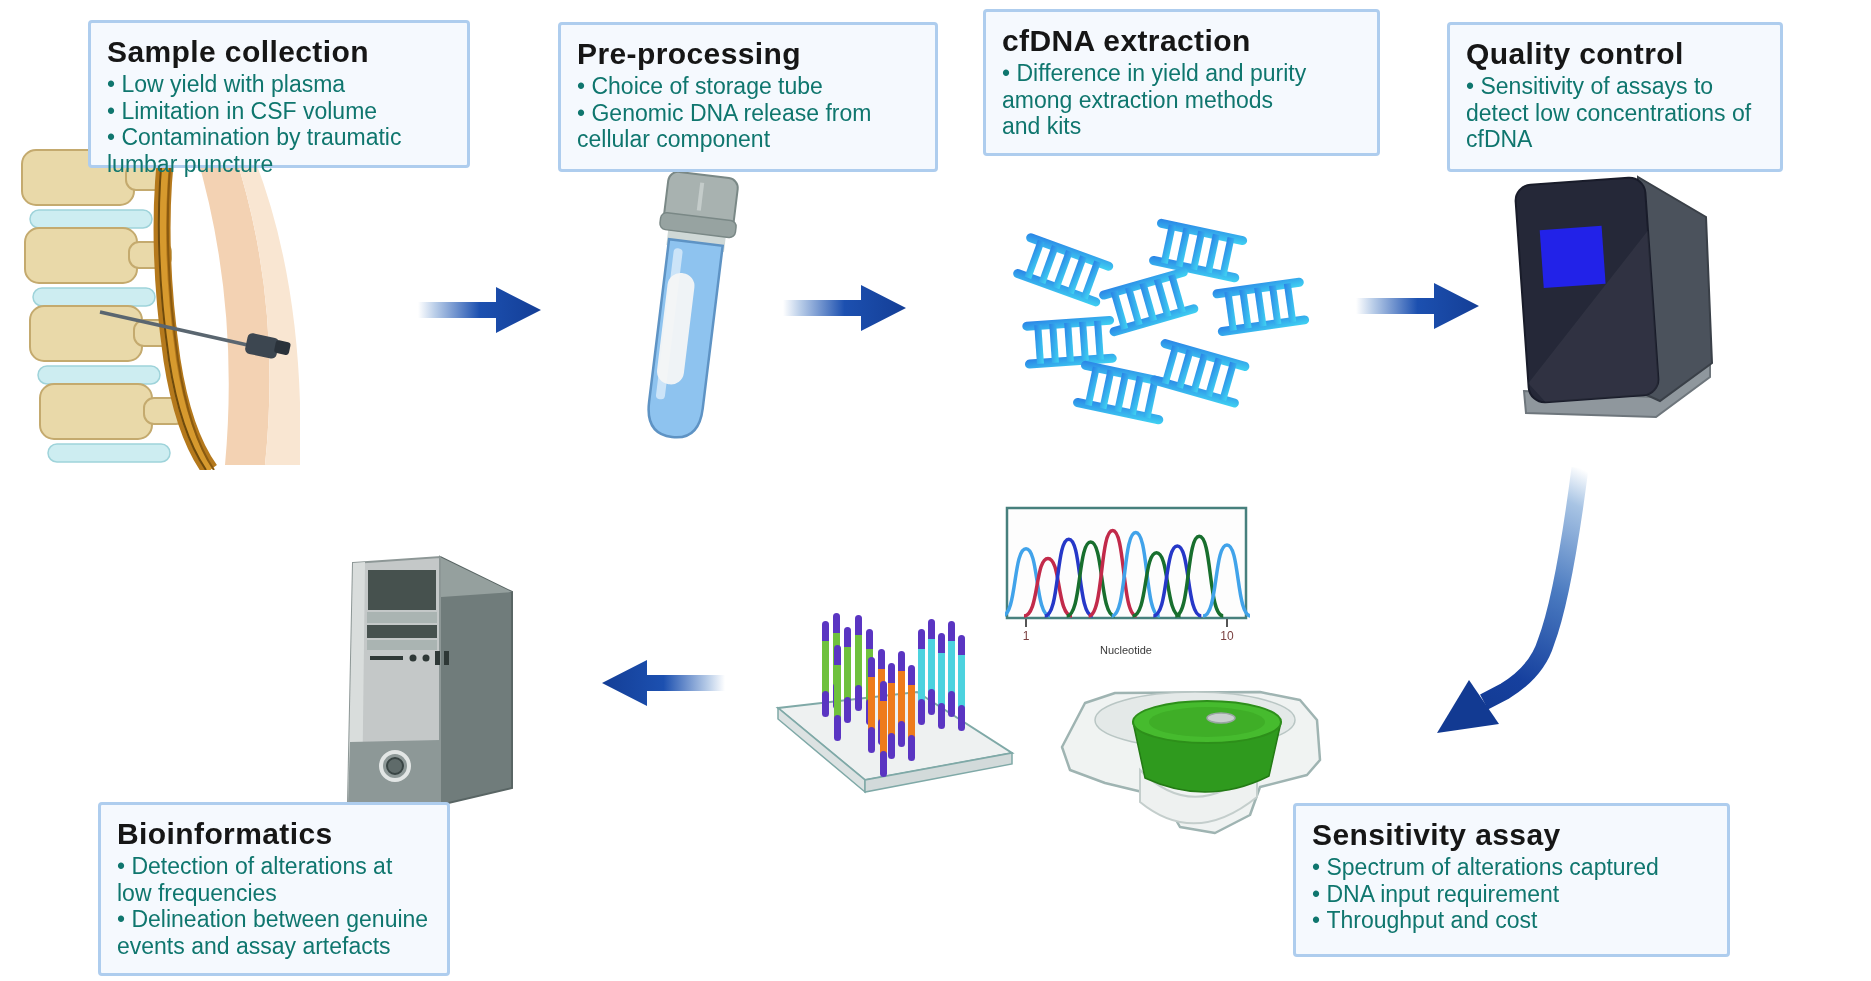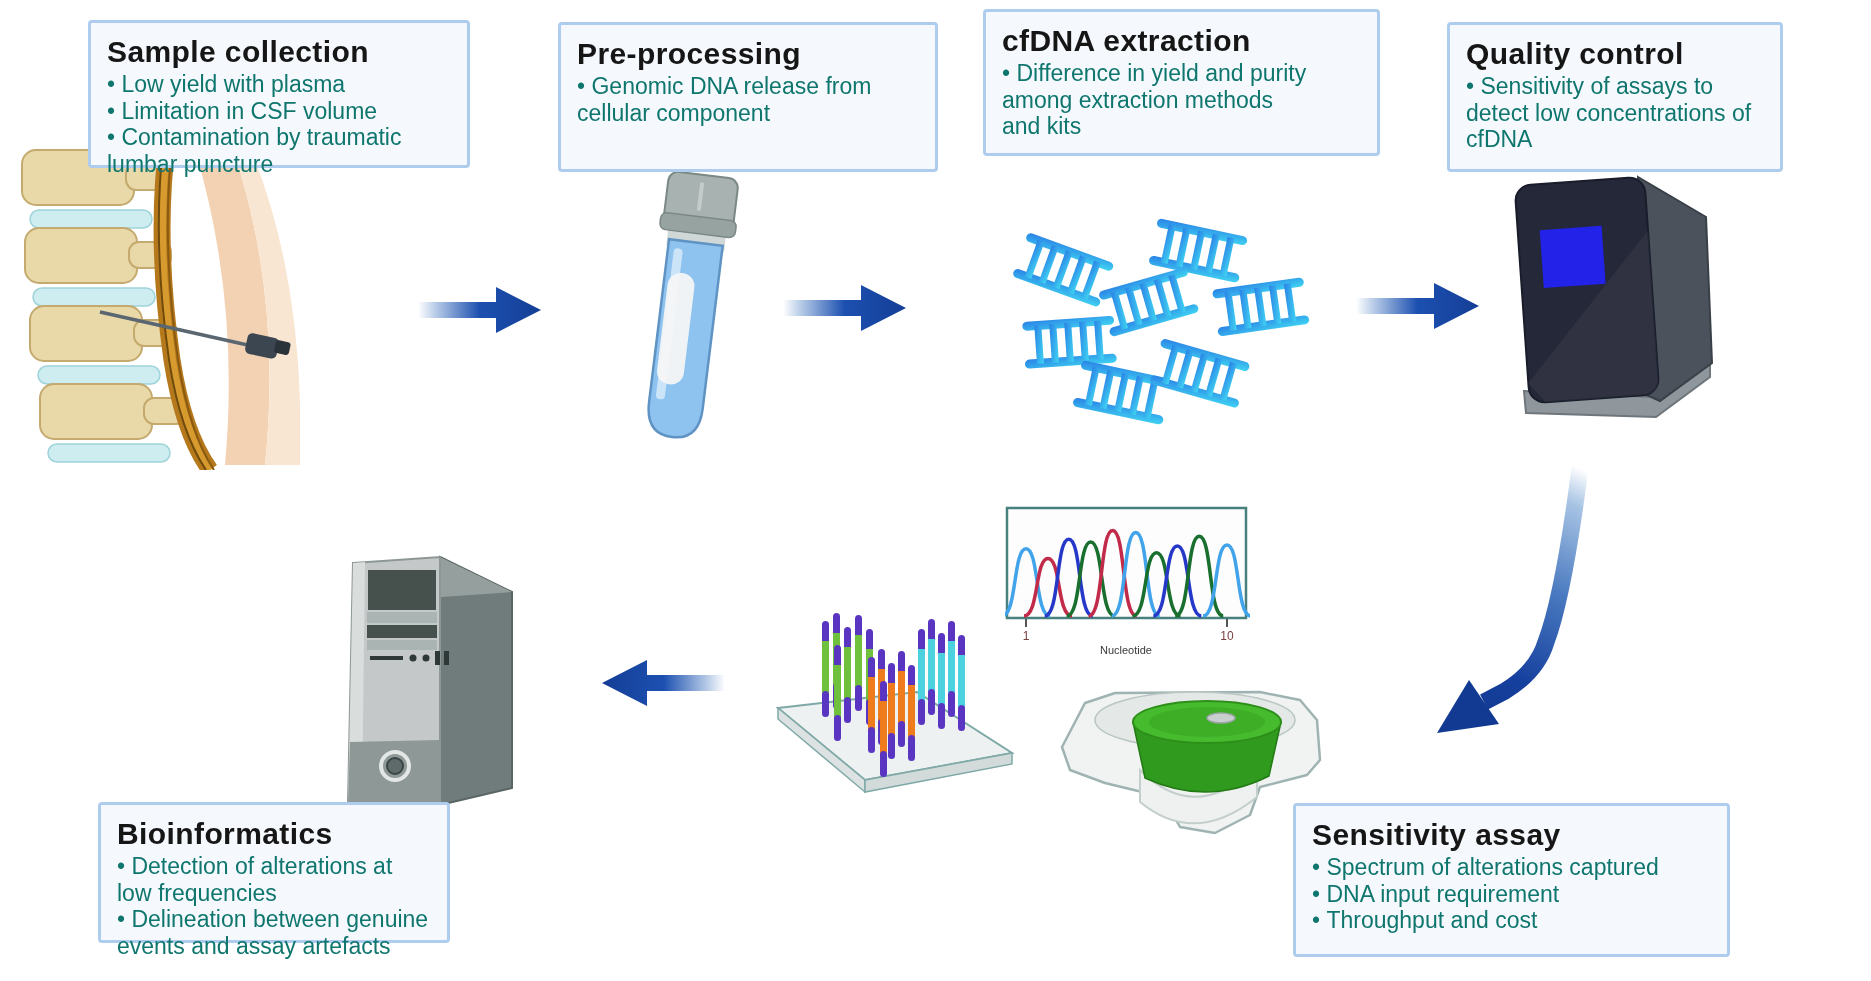--- a/index.html
+++ b/index.html
@@ -63,34 +63,35 @@
 
   <div class="step-box" style="left:88px;top:20px;width:382px;height:148px">
     <div class="step-title">Sample collection</div>
     <div class="bullet">Low yield with plasma</div>
     <div class="bullet">Limitation in CSF volume</div>
     <div class="bullet">Contamination by traumatic lumbar puncture</div>
   </div>
 
   <div class="step-box" style="left:558px;top:22px;width:380px;height:150px">
     <div class="step-title">Pre-processing</div>
+    <div class="bullet" style="max-width:320px">Choice of storage tube</div>
     <div class="bullet" style="max-width:320px">Genomic DNA release from cellular component</div>
   </div>
 
   <div class="step-box" style="left:983px;top:9px;width:397px;height:147px">
     <div class="step-title">cfDNA extraction</div>
     <div class="bullet" style="max-width:315px">Difference in yield and purity among extraction methods and kits</div>
   </div>
 
   <div class="step-box" style="left:1447px;top:22px;width:336px;height:150px">
     <div class="step-title">Quality control</div>
     <div class="bullet">Sensitivity of assays to detect low concentrations of cfDNA</div>
   </div>
 
-  <div class="step-box" style="left:98px;top:802px;width:352px;height:141px">
+  <div class="step-box" style="left:98px;top:802px;width:352px;height:174px">
     <div class="step-title">Bioinformatics</div>
     <div class="bullet">Detection of alterations at low frequencies</div>
     <div class="bullet">Delineation between genuine events and assay artefacts</div>
   </div>
 
   <div class="step-box" style="left:1293px;top:803px;width:437px;height:154px">
     <div class="step-title">Sensitivity assay</div>
     <div class="bullet" style="max-width:390px">Spectrum of alterations captured</div>
     <div class="bullet" style="max-width:390px">DNA input requirement</div>
     <div class="bullet" style="max-width:390px">Throughput and cost</div>

